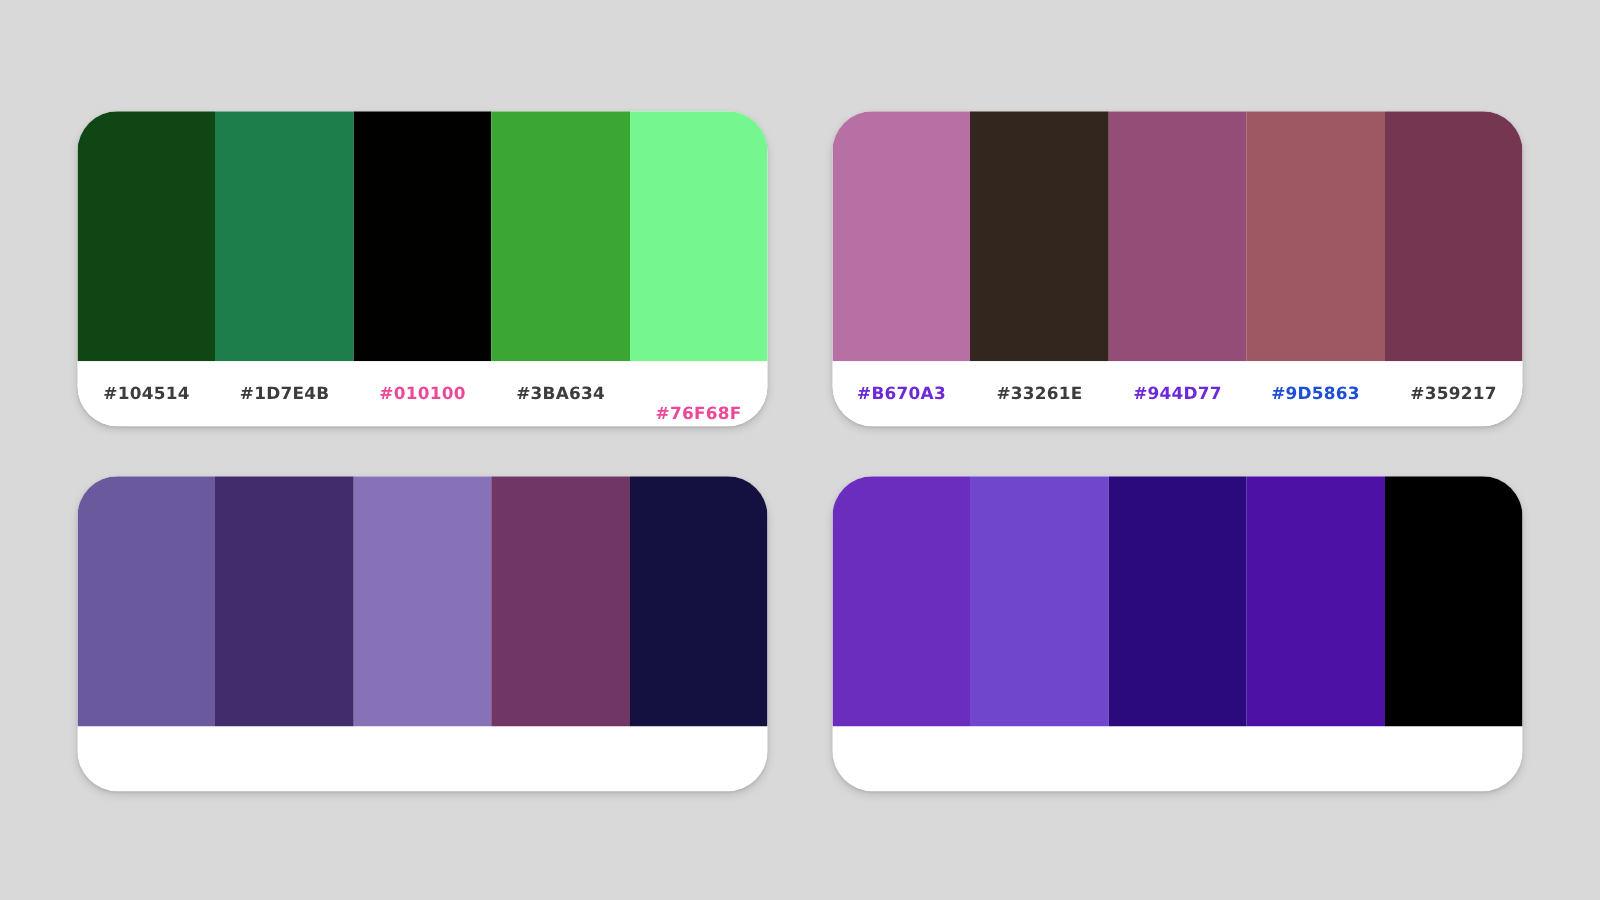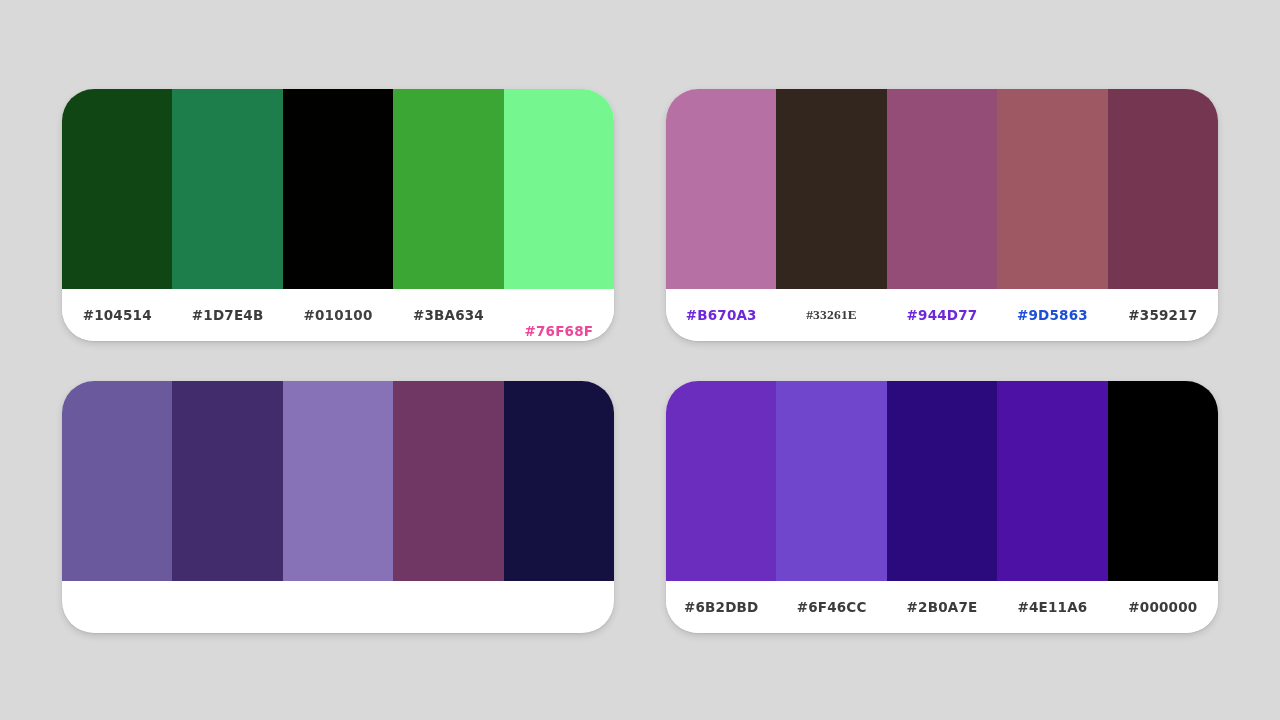--- a/index.html
+++ b/index.html
@@ -82,36 +82,36 @@
       <div class="swatch-row">
         <div class="swatch" style="background: rgb(16, 69, 20);"></div>
         <div class="swatch" style="background: rgb(29, 126, 75);"></div>
         <div class="swatch" style="background: rgb(1, 1, 0);"></div>
         <div class="swatch" style="background: rgb(59, 166, 52);"></div>
         <div class="swatch" style="background: rgb(118, 246, 143);"></div>
       </div>
       <div class="label-row">
         <div class="label-cell" style="color: rgb(60, 60, 60);">#104514</div>
         <div class="label-cell" style="color: rgb(60, 60, 60);">#1D7E4B</div>
-        <div class="label-cell" style="color: #404040;">#010100</div>
+        <div class="label-cell" style="color: #ec4899;">#010100</div>
         <div class="label-cell" style="color: rgb(60, 60, 60);">#3BA634</div>
         <div class="label-cell" style="color: #ec4899; margin-top: 32px;">#76F68F</div>
       </div>
     </div>
     <div class="palette-card" style="background: rgb(255, 255, 255);">
       <div class="swatch-row">
         <div class="swatch" style="background: rgb(182, 112, 163);"></div>
         <div class="swatch" style="background: rgb(51, 38, 30);"></div>
         <div class="swatch" style="background: rgb(148, 77, 119);"></div>
         <div class="swatch" style="background: rgb(157, 88, 99);"></div>
         <div class="swatch" style="background: rgb(117, 54, 81);"></div>
       </div>
       <div class="label-row">
         <div class="label-cell" style="color: #6d28d9;">#B670A3</div>
-        <div class="label-cell" style="color: rgb(60, 60, 60); font-family: Liberation Serif, serif;">#33261E</div>
+        <div class="label-cell" style="color: rgb(60, 60, 60);">#33261E</div>
         <div class="label-cell" style="color: #6d28d9;">#944D77</div>
         <div class="label-cell" style="color: #1d4ed8;">#9D5863</div>
         <div class="label-cell" style="color: rgb(60, 60, 60);">#359217</div>
       </div>
     </div>
     <div class="palette-card" style="background: rgb(255, 255, 255);">
       <div class="swatch-row">
         <div class="swatch" style="background: rgb(106, 89, 157);"></div>
         <div class="swatch" style="background: rgb(66, 44, 107);"></div>
         <div class="swatch" style="background: rgb(136, 114, 183);"></div>
@@ -120,21 +120,14 @@
       </div>
     </div>
     <div class="palette-card" style="background: rgb(255, 255, 255);">
       <div class="swatch-row">
         <div class="swatch" style="background: rgb(107, 45, 189);"></div>
         <div class="swatch" style="background: rgb(111, 70, 204);"></div>
         <div class="swatch" style="background: rgb(43, 10, 126);"></div>
         <div class="swatch" style="background: rgb(78, 17, 166);"></div>
         <div class="swatch" style="background: rgb(0, 0, 0);"></div>
       </div>
-      <div class="label-row">
-        <div class="label-cell" style="color: rgb(60, 60, 60);">#6B2DBD</div>
-        <div class="label-cell" style="color: rgb(60, 60, 60);">#6F46CC</div>
-        <div class="label-cell" style="color: rgb(60, 60, 60);">#2B0A7E</div>
-        <div class="label-cell" style="color: rgb(60, 60, 60);">#4E11A6</div>
-        <div class="label-cell" style="color: rgb(60, 60, 60);">#000000</div>
-      </div>
     </div>
   </div>
 
 </body></html>

